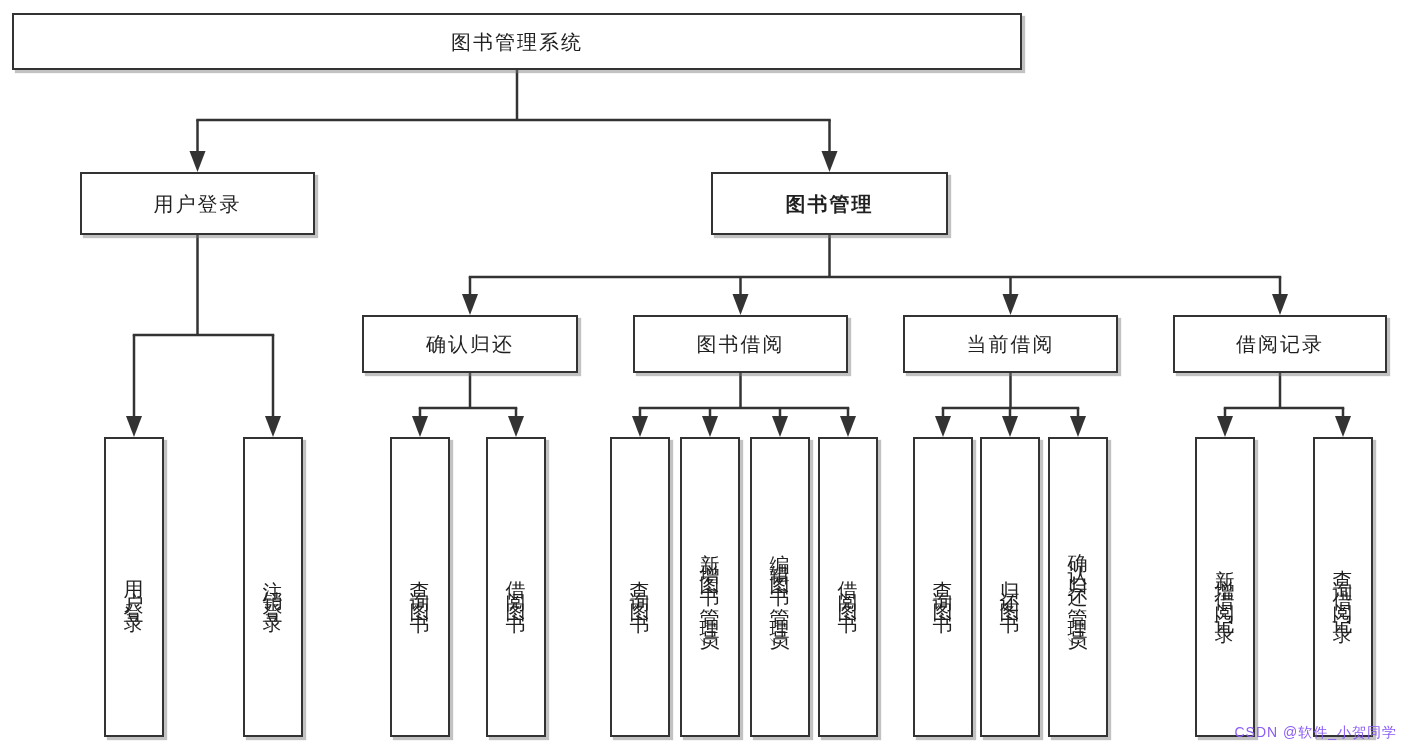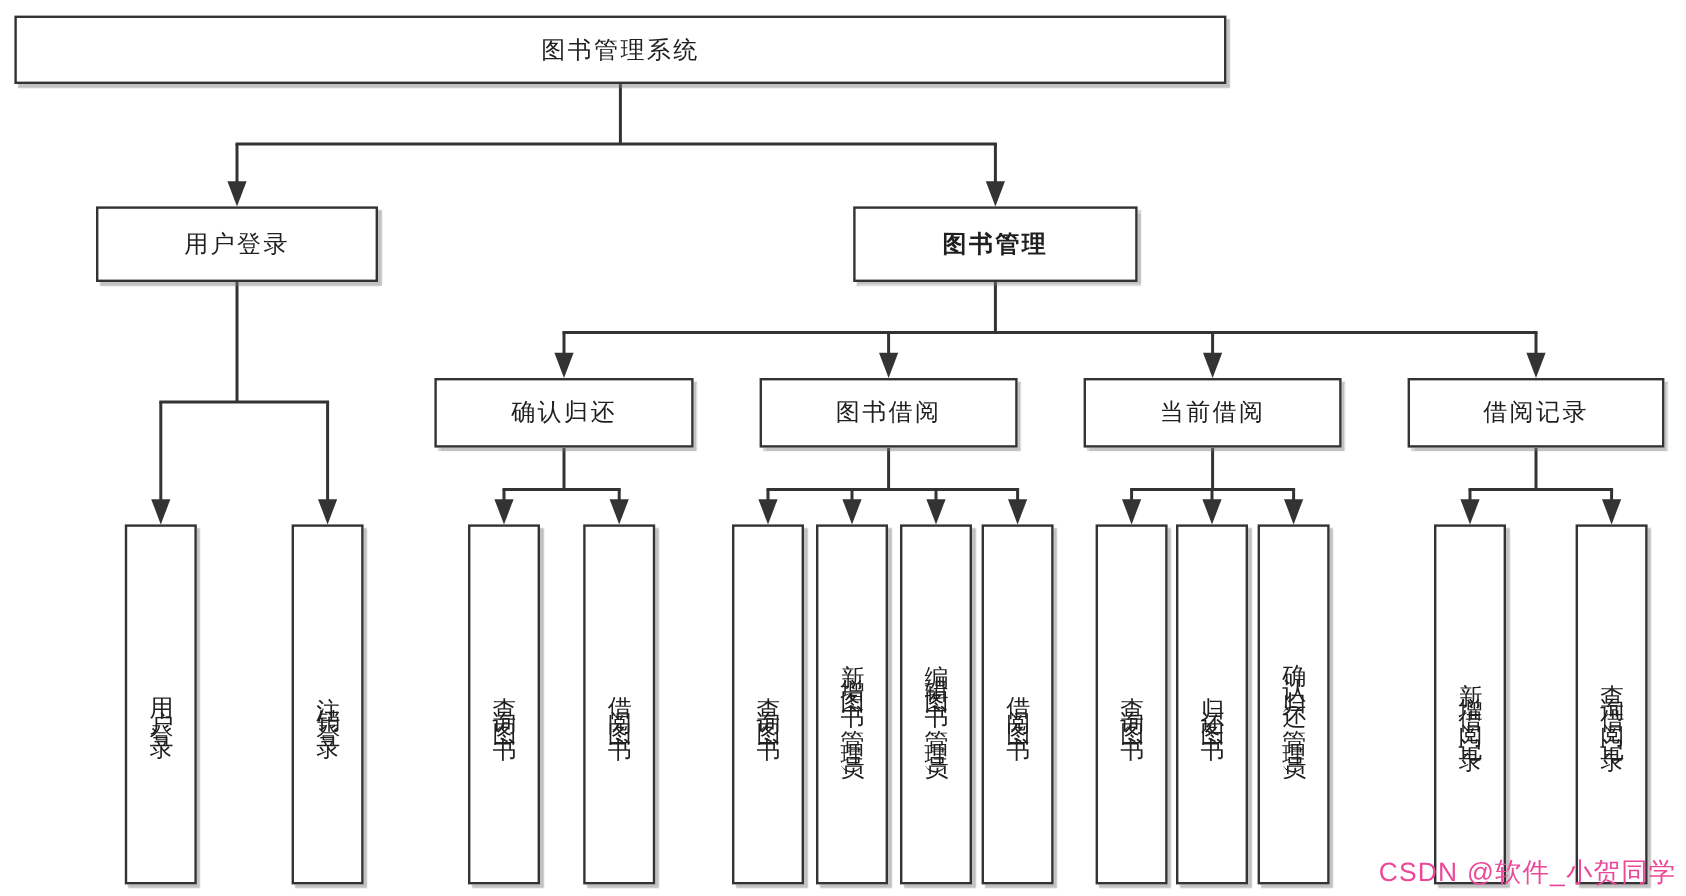--- a/index.html
+++ b/index.html
@@ -43,22 +43,22 @@
     writing-mode: vertical-rl;
     letter-spacing: 11px;
     white-space: normal;
     line-height: 1;
     font-size: 20px;
   }
   #watermark {
     position: absolute;
     right: 8px;
     bottom: 5px;
-    font-size: 22px;
-    color: #ec4899;
+    font-size: 14px;
+    color: #8b5cf6;
     letter-spacing: 1px;
     z-index: 3;
   }
 </style>
 </head>
 <body>
 
 <div id="stage">
   <svg id="connector-svg" width="1405" height="747" viewBox="0 0 1405 747">
       <line x1="517" y1="70" x2="517" y2="120" stroke="#333333" stroke-width="2.5"></line>

